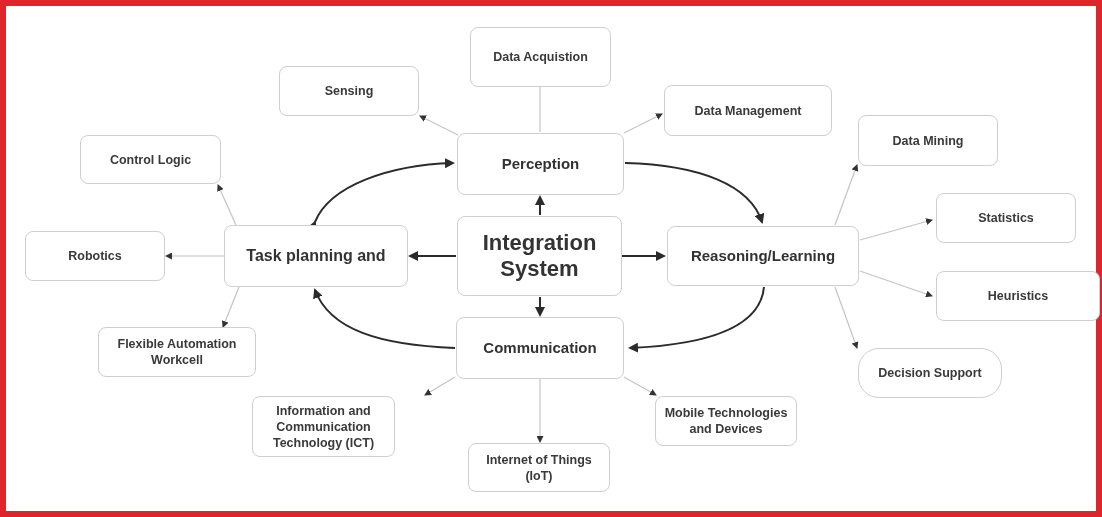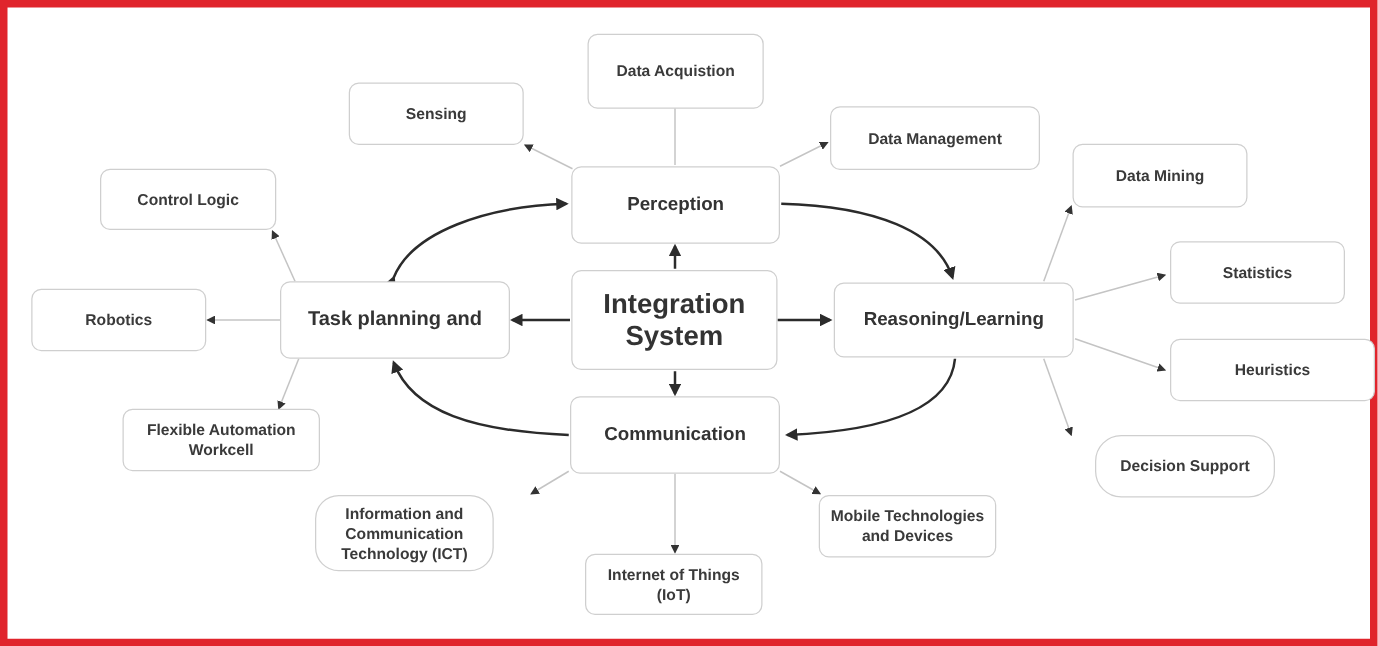--- a/index.html
+++ b/index.html
@@ -89,25 +89,25 @@
 
 <div class="node leaf" style="left:858px;top:115px;width:140px;height:51px;">
     <span>Data Mining</span>
   </div>
 <div class="node leaf" style="left:936px;top:193px;width:140px;height:50px;">
     <span>Statistics</span>
   </div>
 <div class="node leaf" style="left:936px;top:271px;width:164px;height:50px;">
     <span>Heuristics</span>
   </div>
-<div class="node leaf" style="left:876px;top:348px;width:144px;height:50px;border-radius:21px;">
+<div class="node leaf" style="left:858px;top:348px;width:144px;height:50px;border-radius:21px;">
     <span>Decision Support</span>
   </div>
 
-<div class="node leaf" style="left:252px;top:396px;width:143px;height:61px;border-radius:19px;">
+<div class="node leaf" style="left:252px;top:396px;width:143px;height:61px;">
   <div>
       <div>Information and</div>
       <div>Communication</div>
       <div>Technology (ICT)</div>
     </div>
 </div>
 <div class="node leaf" style="left:468px;top:443px;width:142px;height:49px;">
   <div>
       <div>Internet of Things</div>
       <div>(IoT)</div>

